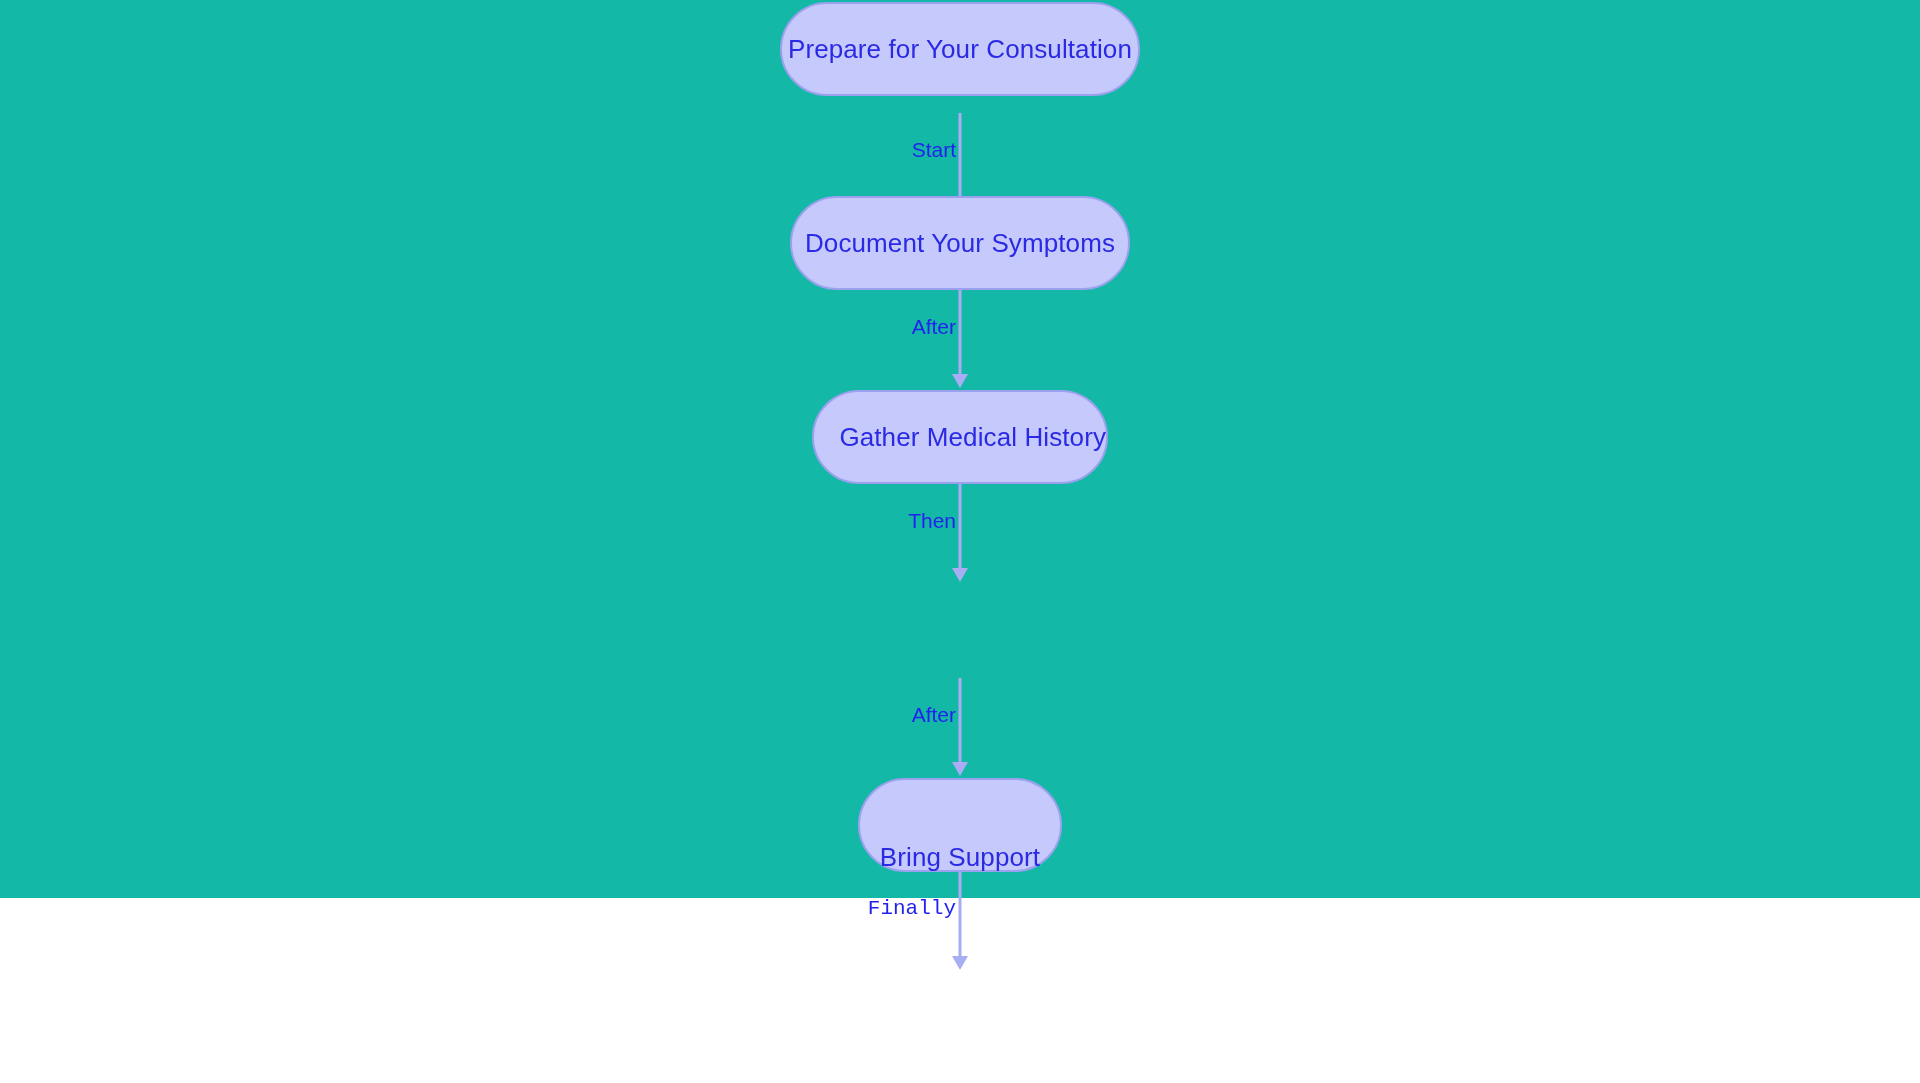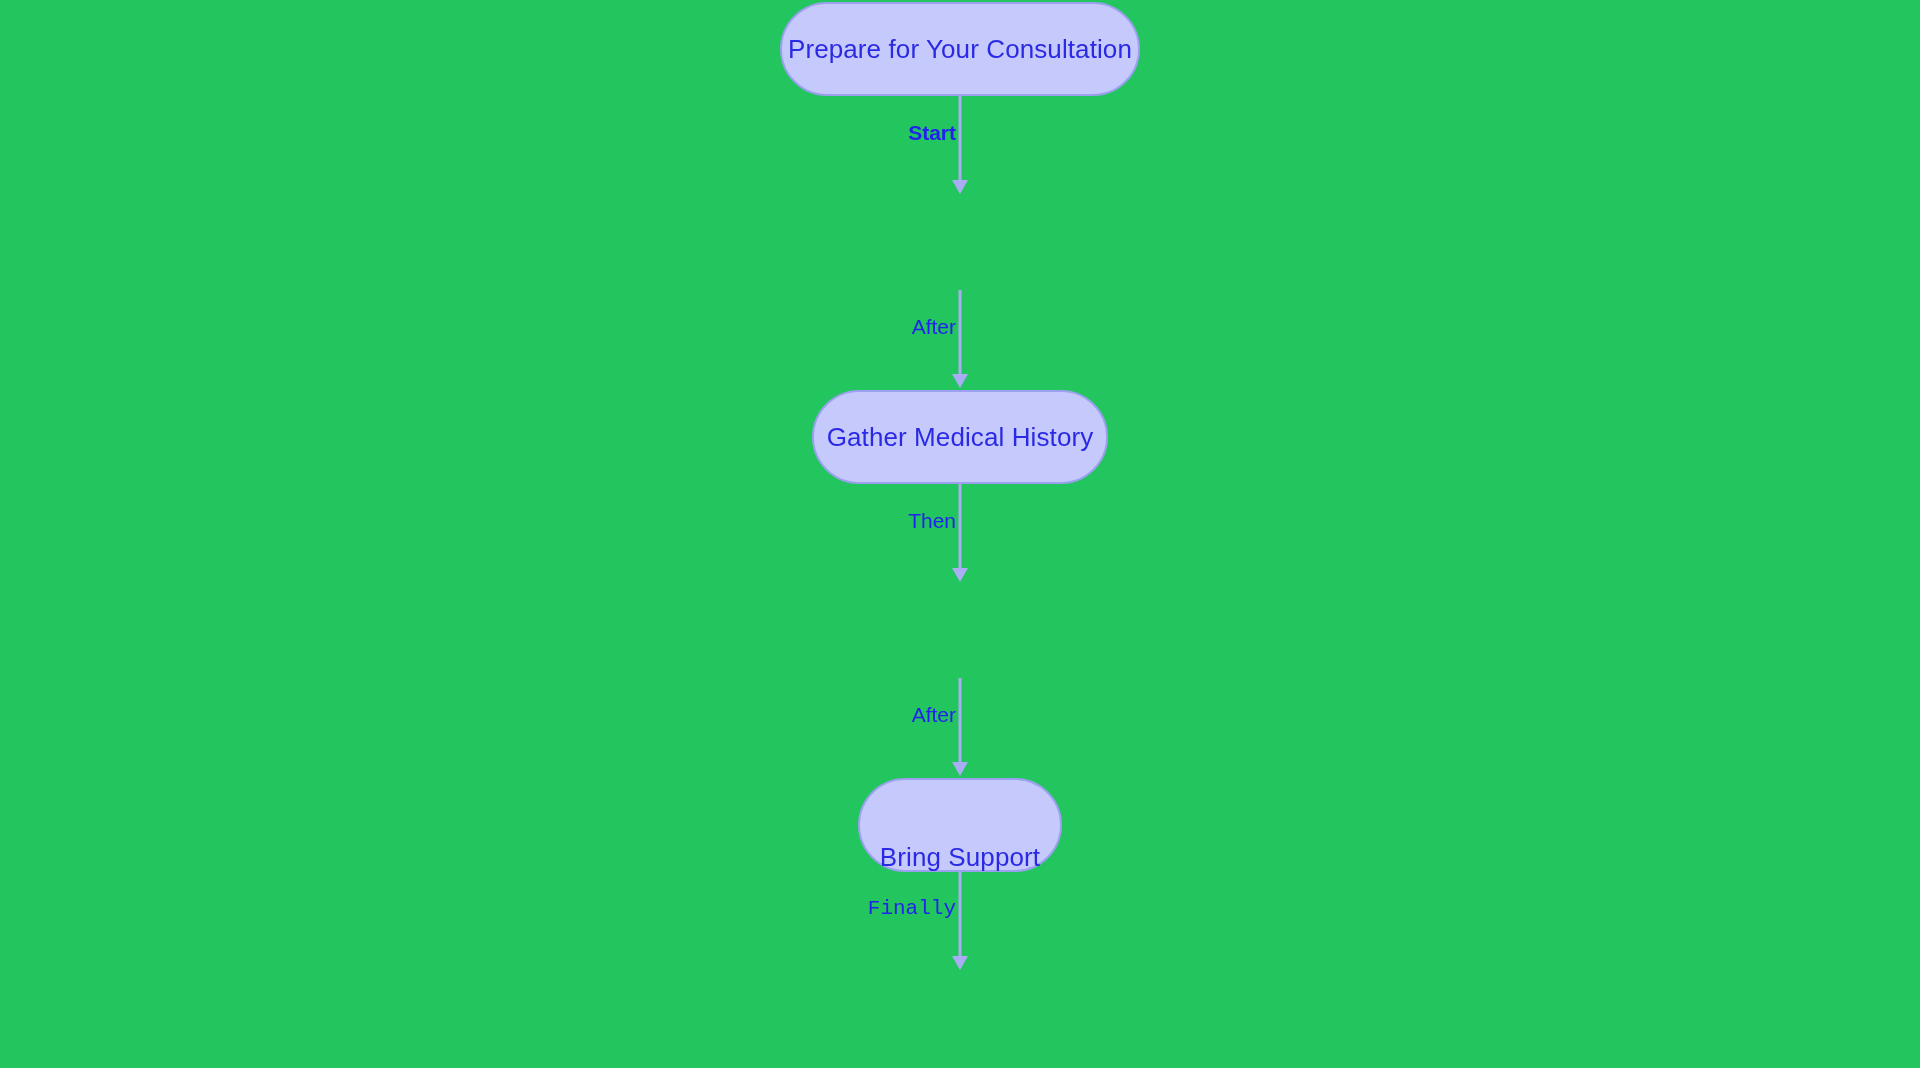--- a/index.html
+++ b/index.html
@@ -11,22 +11,22 @@
   body {
     width: 1920px;
     height: 1083px;
     overflow: hidden;
     font-family: "Liberation Sans", "DejaVu Sans", sans-serif;
   }
 
   #flowchart-canvas {
     position: relative;
     width: 1920px;
-    height: 1068px;
-    background: #22c55e;
+    height: 898px;
+    background: #14b8a6;
   }
 
   
   .node {
     position: absolute;
     box-sizing: border-box;
     display: flex;
     align-items: center;
     justify-content: center;
     background: #c6c9fb;
@@ -40,21 +40,21 @@
     color: #2a2ae4;
     font-size: 26px;
     font-weight: 400;
     letter-spacing: 0.1px;
     white-space: nowrap;
     line-height: 1;
   }
 
   #node-0 { top: 2px;   width: 360px; }
   #node-1 { top: 196px; width: 340px; }
-  #node-2 { top: 390px; width: 296px; }
+  #node-2 { top: 390px; width: 296px; justify-content: flex-end; }
   #node-3 { top: 584px; width: 342px; }
   #node-4 { top: 778px; width: 204px; align-items: flex-end; }
   #node-5 { top: 972px; width: 312px; }
 
   
   .edge {
     position: absolute;
     left: 960px;
     transform: translateX(-50%);
     width: 140px;
@@ -84,41 +84,44 @@
     position: absolute;
     right: 50%;
     margin-right: 4px;
     top: 26px;
     color: #2222ee;
     font-size: 21px;
     line-height: 1;
     white-space: nowrap;
   }
 
-  #edge-0 { top: 96px; font-weight: bold;  }
+  #edge-0 { top: 113px;  }
   #edge-1 { top: 290px; }
   #edge-2 { top: 484px; }
   #edge-3 { top: 678px; }
   #edge-4 { top: 872px; font-family: Liberation Mono, monospace; }
 </style>
 </head>
 <body>
 
 <div id="flowchart-canvas">
 
   <div class="node" id="node-0">
     <span class="node-label">Prepare for Your Consultation</span>
   </div>
 
   <div class="edge" id="edge-0">
     <div class="edge-line"></div>
     <div class="edge-arrow"></div>
     <span class="edge-label">Start</span>
   </div>
 
+  <div class="node" id="node-1">
+    <span class="node-label">Document Your Symptoms</span>
+  </div>
 
   <div class="edge" id="edge-1">
     <div class="edge-line"></div>
     <div class="edge-arrow"></div>
     <span class="edge-label">After</span>
   </div>
 
   <div class="node" id="node-2">
     <span class="node-label">Gather Medical History</span>
   </div>

